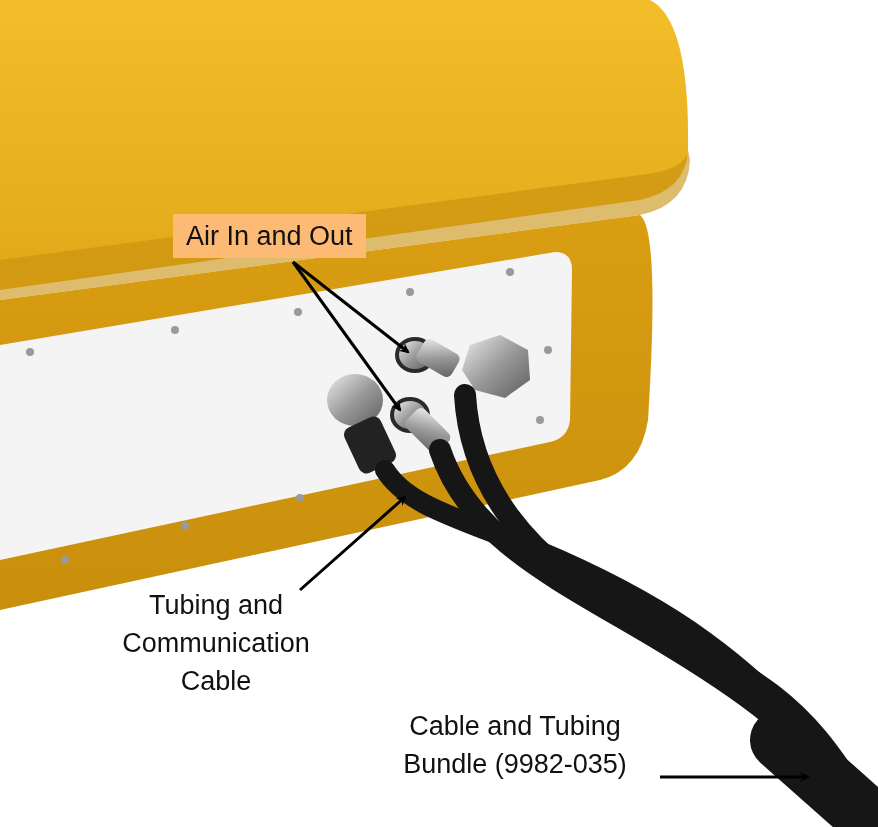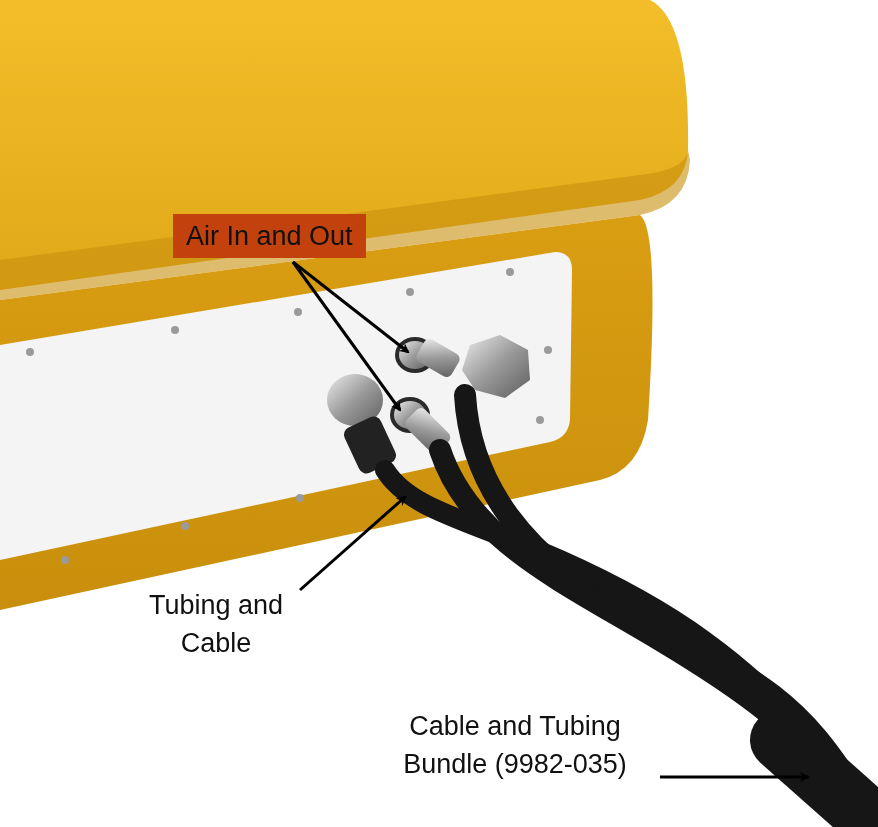--- a/index.html
+++ b/index.html
@@ -1,19 +1,19 @@
 <!DOCTYPE html>
 <html><head>
 <meta charset="utf-8">
 <style>
   html,body{margin:0;padding:0;}
   body{width:878px;height:827px;position:relative;overflow:hidden;background:#ffffff;font-family:"Liberation Sans",sans-serif;}
   .photo{position:absolute;left:0;top:0;width:878px;height:827px;}
   .label{position:absolute;color:#111;font-size:27px;line-height:38px;text-align:center;white-space:nowrap;}
-  .label-box{background:#c2410c;padding:0 10px;}
+  .label-box{background:#fdba74;padding:0 10px;}
   .line{display:block;}
 </style>
 </head>
 <body>
 
 <svg class="photo" viewBox="0 0 878 827" xmlns="http://www.w3.org/2000/svg">
   <defs>
     <linearGradient id="lid" x1="0" y1="0" x2="0" y2="1">
       <stop offset="0" stop-color="#F3BE2A"></stop>
       <stop offset="1" stop-color="#E0A818"></stop>
@@ -83,19 +83,20 @@
     <line x1="660" y1="777" x2="808" y2="777" marker-end="url(#ah)"></line>
   </g>
 </svg>
 
 <div class="label label-box" style="left:173px;top:214px;height:44px;line-height:44px;padding:0 13px;">
   <span>Air In and Out</span>
 </div>
 
 <div class="label" style="left:100px;top:586px;width:232px;">
   <span class="line">Tubing and</span>
+  <span class="line">Communication</span>
   <span class="line">Cable</span>
 </div>
 
 <div class="label" style="left:385px;top:707px;width:260px;">
   <span class="line">Cable and Tubing</span>
   <span class="line">Bundle (9982-035)</span>
 </div>
 
 </body></html>

